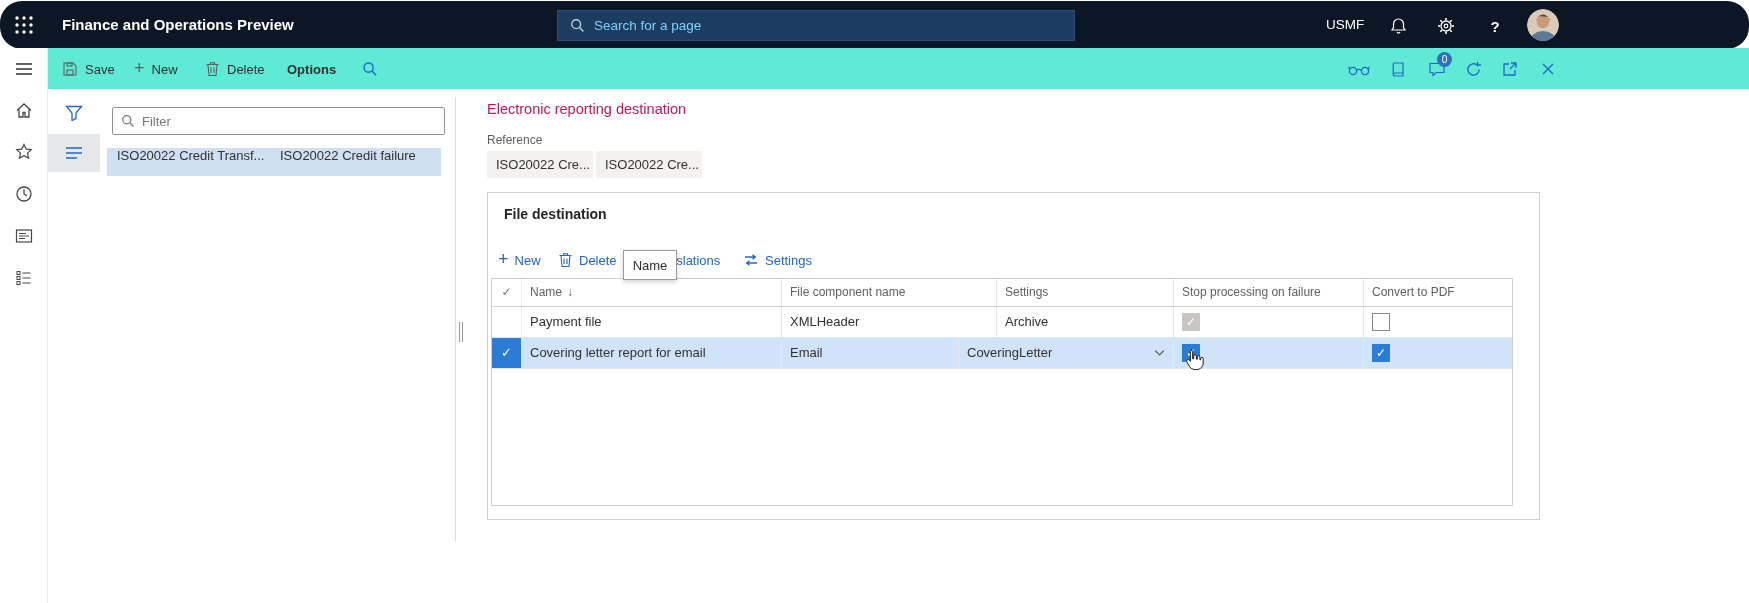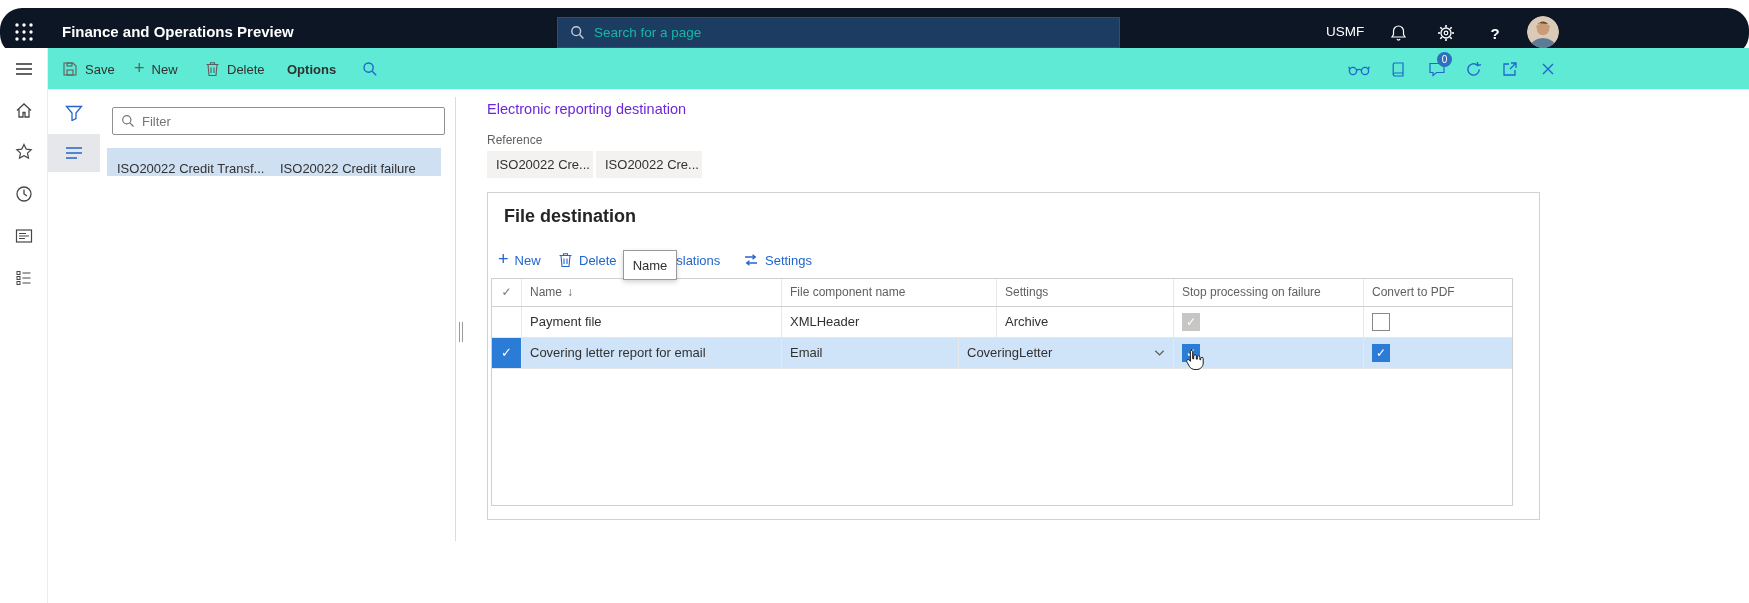--- a/index.html
+++ b/index.html
@@ -8,24 +8,24 @@
     position: relative;
     font-family: "Liberation Sans", sans-serif;
     font-size: 13px;
     color: #323130;
     background: #fff;
     overflow: hidden;
   }
   svg { display:block; }
 
   
-  .topbar { position:absolute; left:0; top:8px; width:1749px; height:48px; background:#0c1624;border-radius:22px; }
+  .topbar { position:absolute; left:0; top:1px; width:1749px; height:48px; background:#0c1624;border-radius:22px; }
   .waffle { position:absolute; left:9px; top:13px; width:30px; height:22px; display:flex; align-items:center; justify-content:center; cursor:pointer; }
   .app-title { position:absolute; left:62px; top:0; height:48px; line-height:48px; color:#fff; font-size:15px; font-weight:600; }
-  .top-search { position:absolute; left:557px; top:9px; width:563px; height:31px; background:#1d3c61; border:1px solid #2c4d75; display:flex; align-items:center; padding:0 12px; gap:9px; color:#14b8a6; font-size:13.5px; cursor:text; }
+  .top-search { position:absolute; left:557px; top:9px; width:518px; height:31px; background:#1d3c61; border:1px solid #2c4d75; display:flex; align-items:center; padding:0 12px; gap:9px; color:#7dd3fc; font-size:13.5px; cursor:text; }
   .company { position:absolute; left:1326px; top:0; height:44px; line-height:48px; color:#fff; font-size:13.5px; cursor:pointer; }
   .top-ico { position:absolute; top:15px; width:20px; height:20px; display:flex; align-items:center; justify-content:center; cursor:pointer; }
   .help-q { color:#fff; font-size:15px; font-weight:700; }
   .avatar { position:absolute; left:1527px; top:8px; width:32px; height:32px; border-radius:50%; overflow:hidden; cursor:pointer; }
 
   
   .cmdbar { position:absolute; left:0; top:48px; width:1749px; height:42px; background:#5eead4; border-bottom:1px solid #f3f3f3; }
   .cmd-btn { position:absolute; top:0; height:42px; display:flex; align-items:center; gap:7px; color:#323130; font-size:13px; cursor:pointer; white-space:nowrap; }
   .cmd-plus { font-size:18px; color:#605e5c; line-height:1; margin-top:-2px; }
   .bold { font-weight:600; }
@@ -39,37 +39,37 @@
   
   .panecol { position:absolute; left:48px; top:90px; width:52px; height:513px; background:#fff; }
   .pane-btn { position:absolute; left:0; width:52px; height:38px; display:flex; align-items:center; justify-content:center; cursor:pointer; }
   .pane-btn.active { background:#e5e7ea; }
 
   
   .navpanel { position:absolute; left:100px; top:90px; width:355px; height:451px; background:#fff; }
   .filter-box { position:absolute; left:12px; top:17px; width:333px; height:28px; border:1px solid #919191; border-radius:2px; display:flex; align-items:center; padding:0 8px; gap:7px; background:#fff; color:#605e5c; }
   .filter-box input { border:none; outline:none; flex:1; font:inherit; color:#6d28d9; background:transparent; }
   .filter-box input::placeholder { color:#767676; }
-  .nav-item { position:absolute; left:7px; top:58px; width:334px; height:28px; background:#cfe0f3; display:flex; align-items:flex-end; cursor:pointer; }
+  .nav-item { position:absolute; left:7px; top:58px; width:334px; height:28px; background:#cfe0f3; display:flex; align-items:flex-start; cursor:pointer; }
   .nav-item .c1 { padding-left:10px; width:173px; white-space:nowrap; overflow:hidden; }
   .nav-item .c2 { white-space:nowrap; }
   .panel-edge { position:absolute; left:455px; top:97px; width:1px; height:444px; background:#dcdcdc; }
   .splitter { position:absolute; left:457px; top:90px; width:8px; height:451px; cursor:col-resize; }
   .grip { position:absolute; left:2px; top:232px; width:4px; height:20px; border-left:1.5px solid #9a9a9a; border-right:1.5px solid #9a9a9a; }
 
   
   .main { position:absolute; left:480px; top:90px; width:1269px; height:513px; }
-  .page-title { position:absolute; left:7px; top:11px; font-size:14.5px; color:#6d28d9; }
+  .page-title { position:absolute; left:7px; top:11px; font-size:14.5px; color:#be185d; }
   .ref-label { position:absolute; left:7px; top:43px; font-size:12px; color:#616161; }
   .ref-val { position:absolute; top:61px; height:27px; line-height:27px; background:#f3f2f1; padding:0 9px; font-size:13px; color:#323130; white-space:nowrap; overflow:hidden; cursor:pointer; }
   .rv1 { left:7px; width:106px; }
   .rv2 { left:116px; width:106px; }
 
   .groupbox { position:absolute; left:7px; top:102px; width:1053px; height:328px; border:1px solid #d1d1d1; background:#fff; }
-  .gb-title { position:absolute; left:16px; top:13px; font-size:18px; font-weight:700; color:#252525; }
+  .gb-title { position:absolute; left:16px; top:13px; font-size:14px; font-weight:700; color:#252525; }
   .tb-item { position:absolute; top:53px; height:28px; display:flex; align-items:center; gap:6px; color:#2266cc; cursor:pointer; white-space:nowrap; }
   .tb-new { left:10px; } .tb-del { left:70px; } .tb-tr { left:140px; } .tb-set { left:255px; }
   .tb-plus { font-size:18px; line-height:1; margin-top:-2px; color:#2266cc; }
   .tooltip { position:absolute; left:135px; top:57px; width:54px; height:30px; background:#fff; border:1px solid #9a9a9a; box-shadow:0 2px 5px rgba(0,0,0,.18); display:flex; align-items:center; justify-content:center; font-size:13px; color:#323130; z-index:20; }
 
   
   .grid { position:absolute; left:3px; top:85px; width:1022px; height:228px; border:1px solid #cfcfcf; background:#fff; }
   .grow { display:flex; border-bottom:1px solid #e6e6e6; }
   .ghead { height:28px; border-bottom:1px solid #d0d0d0; color:#616161; font-size:12px; }
   .ghead .cell { line-height:27px; }

